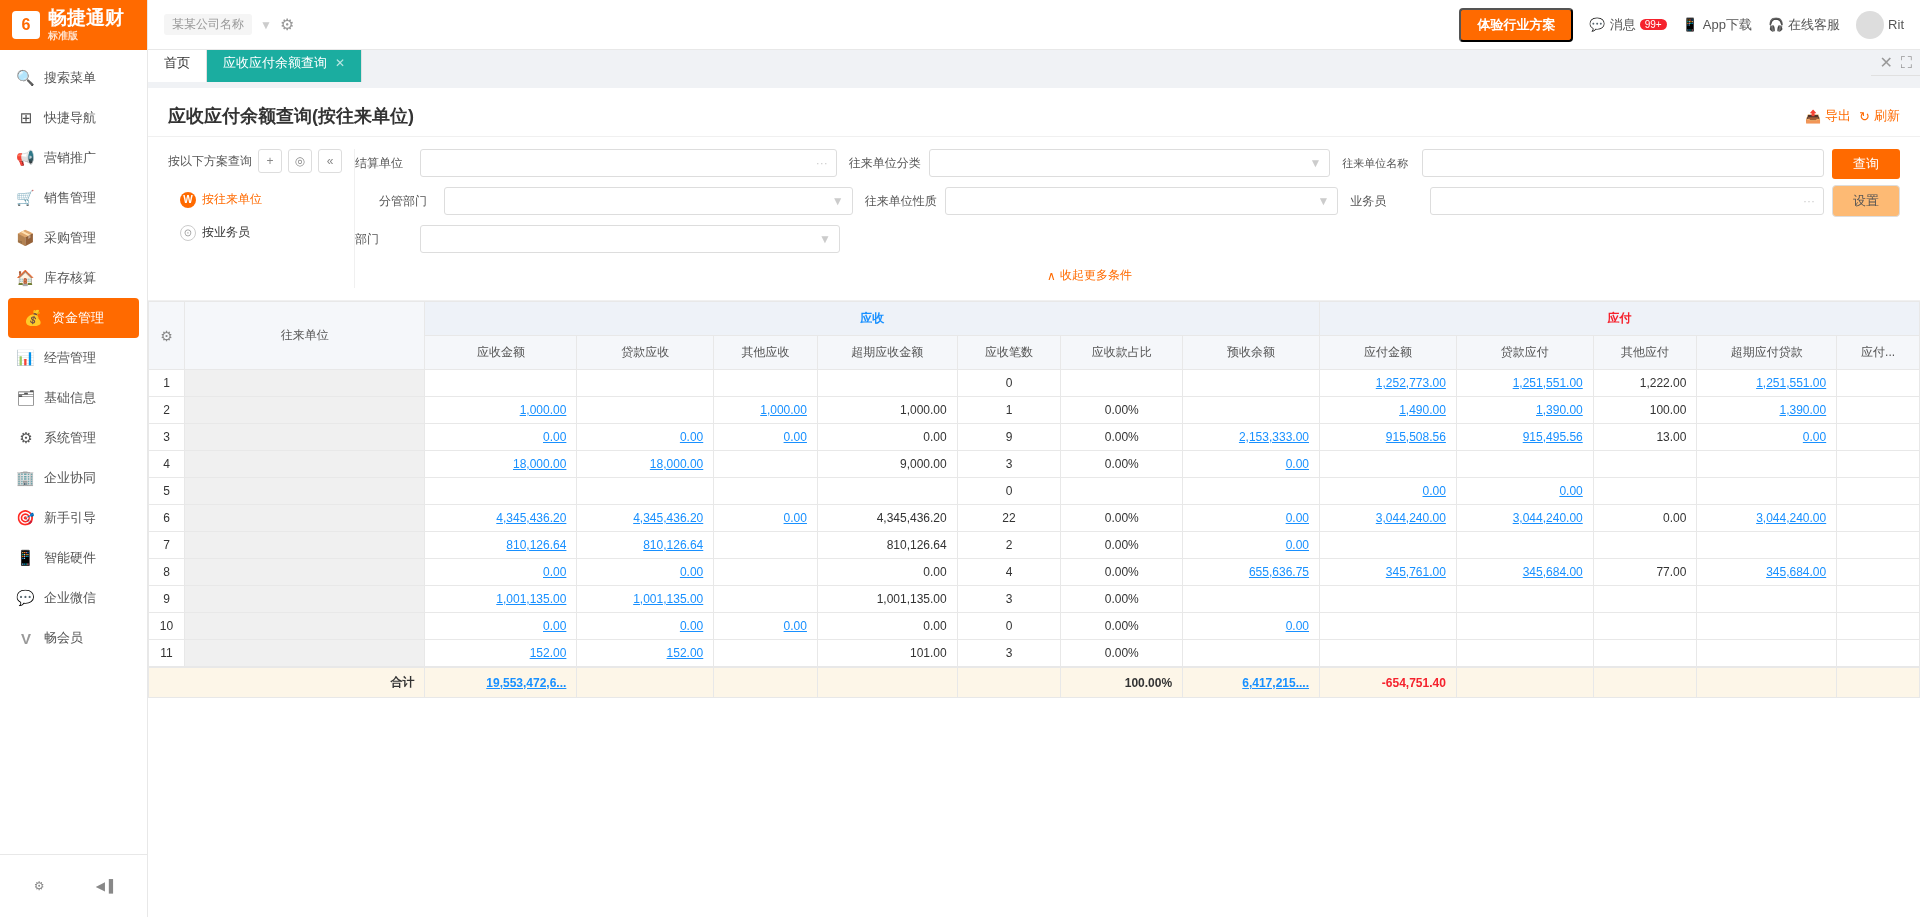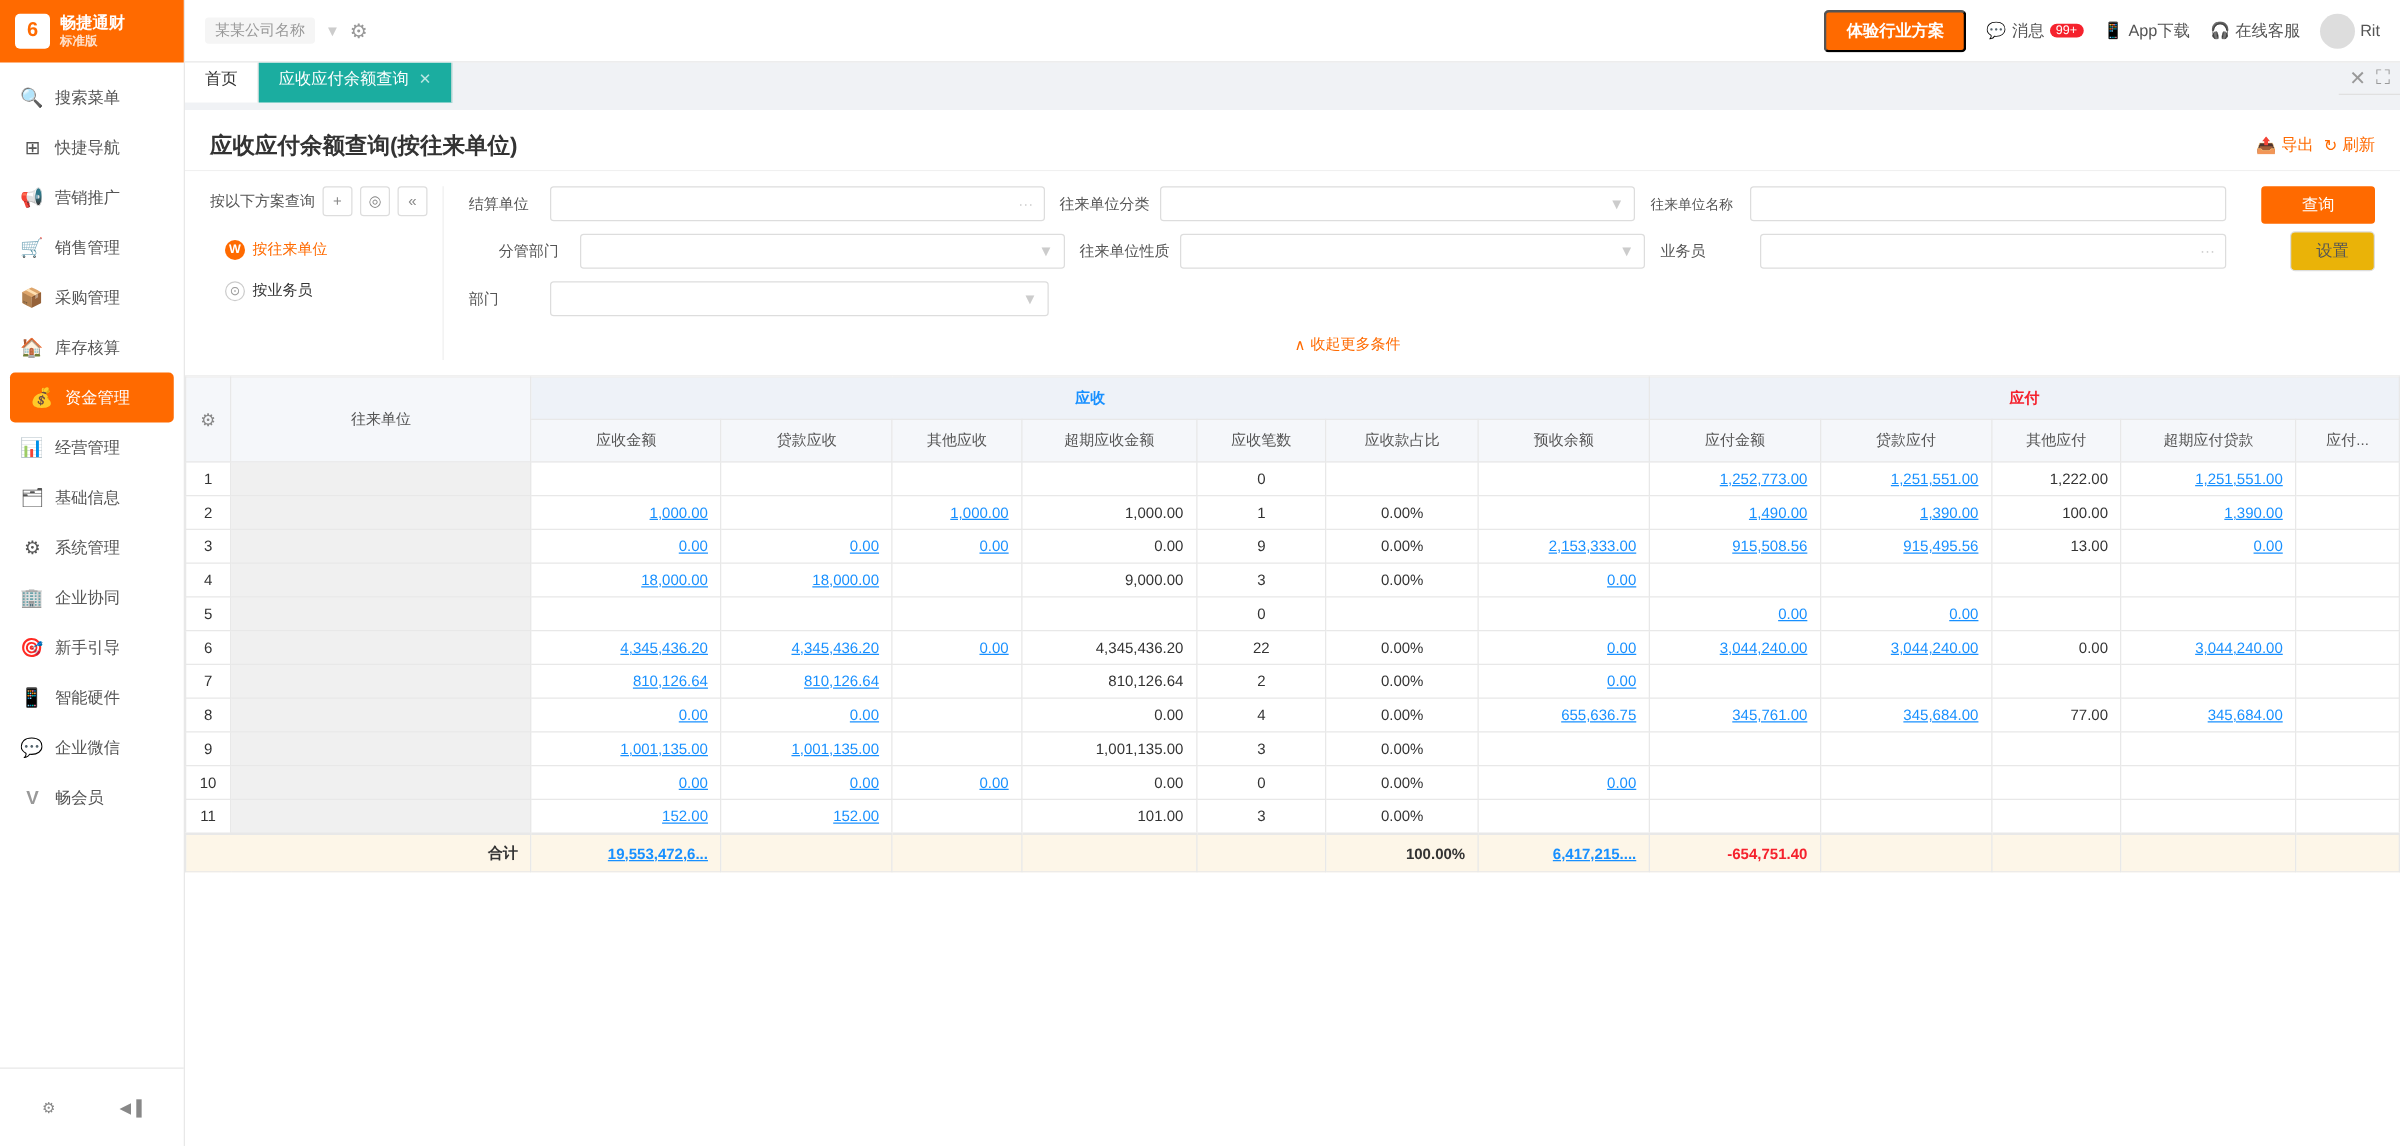--- a/index.html
+++ b/index.html
@@ -9,21 +9,21 @@
     .sidebar {
       position: fixed; left: 0; top: 0; width: 148px; height: 100%; background: #fff;
       border-right: 1px solid #e8e8e8; z-index: 100; display: flex; flex-direction: column;
     }
     .sidebar-logo {
       height: 50px; background: #ff6a00; display: flex; align-items: center; padding: 0 12px;
       color: #fff; font-size: 14px; font-weight: bold;
     }
     .sidebar-logo .logo-icon { width: 28px; height: 28px; background: #fff; border-radius: 4px; margin-right: 8px; display: flex; align-items: center; justify-content: center; }
     .sidebar-logo .logo-icon span { color: #ff6a00; font-size: 16px; font-weight: bold; }
-    .sidebar-logo .logo-text { font-size: 13px; line-height: 1.2; }
+    .sidebar-logo .logo-text { font-size: 19px; line-height: 1.2; }
     .sidebar-logo .logo-sub { font-size: 10px; opacity: 0.8; }
     .sidebar-menu { flex: 1; overflow-y: auto; padding: 8px 0; }
     .sidebar-item {
       display: flex; align-items: center; padding: 10px 16px; cursor: pointer;
       color: #555; transition: background 0.2s;
     }
     .sidebar-item.active { background: #ff6a00; color: #fff; border-radius: 4px; margin: 0 8px; }
     .sidebar-item .s-icon { width: 20px; height: 20px; margin-right: 8px; display: flex; align-items: center; justify-content: center; font-size: 15px; }
     .sidebar-item .s-label { font-size: 13px; }
     .sidebar-bottom { border-top: 1px solid #e8e8e8; padding: 8px 0; }
@@ -84,21 +84,21 @@
       padding: 0 8px; font-size: 12px; color: #333;
       display: flex; align-items: center; justify-content: space-between; cursor: pointer;
     }
     .filter-input .dots { color: #ccc; }
     .filter-input .chevron { color: #ccc; }
     .collapse-more { display: flex; justify-content: center; align-items: center; gap: 4px; color: #ff6a00; font-size: 12px; cursor: pointer; padding: 4px 0; }
 
     
     .query-buttons { display: flex; flex-direction: column; gap: 6px; padding-left: 8px; }
     .btn-query { background: #ff6a00; color: #fff; border: none; padding: 6px 20px; border-radius: 3px; cursor: pointer; font-size: 13px; }
-    .btn-set { background: #eab308; color: #555; border: 1px solid #ddd; padding: 6px 20px; border-radius: 4px; cursor: pointer; font-size: 13px; margin-left: 23px; }
+    .btn-set { background: #fdba74; color: #555; border: 1px solid #ddd; padding: 6px 20px; border-radius: 4px; cursor: pointer; font-size: 13px; }
     .scheme-item { display: flex; align-items: center; gap: 6px; padding: 8px 12px; cursor: pointer; font-size: 12px; }
     .scheme-item.active { color: #ff6a00; }
     .scheme-icon { width: 16px; height: 16px; background: #ff6a00; border-radius: 50%; display: flex; align-items: center; justify-content: center; }
     .scheme-icon span { color: #fff; font-size: 10px; font-weight: bold; }
     .scheme-icon-grey { width: 16px; height: 16px; border: 1px solid #ccc; border-radius: 50%; display: flex; align-items: center; justify-content: center; }
     .scheme-icon-grey span { color: #999; font-size: 10px; }
     .data-table { width: 100%; border-collapse: collapse; font-size: 12px; }
     .data-table th {
       background: #f5f7fa; border: 1px solid #e8e8e8; padding: 8px 10px;
       text-align: center; color: #555; font-weight: normal; white-space: nowrap;
@@ -262,21 +262,21 @@
         <span>📤</span>
         <span>导出</span>
       </div>
       <div class="action-btn">
         <span>↻</span>
         <span>刷新</span>
       </div>
     </div>
   </div>
 
-  <div style="display:flex; padding: 12px 20px; gap:20px; border-bottom: 1px solid #f0f0f0; background:#fff;">
+  <div style="display:flex; padding: 12px 20px; gap:0; border-bottom: 1px solid #f0f0f0; background:#fff;">
 
     <div style="display:flex; flex-direction:column; min-width:100px; border-right:1px solid #f0f0f0; padding-right:12px;">
       <div style="display:flex; align-items:center; gap:6px; margin-bottom:10px;">
         <span style="color:#555;font-size:12px;">按以下方案查询</span>
         <div class="filter-icon-btn">+</div>
         <div class="filter-icon-btn">◎</div>
         <div class="filter-icon-btn">«</div>
       </div>
       <div class="scheme-item active">
         <div class="scheme-icon">

